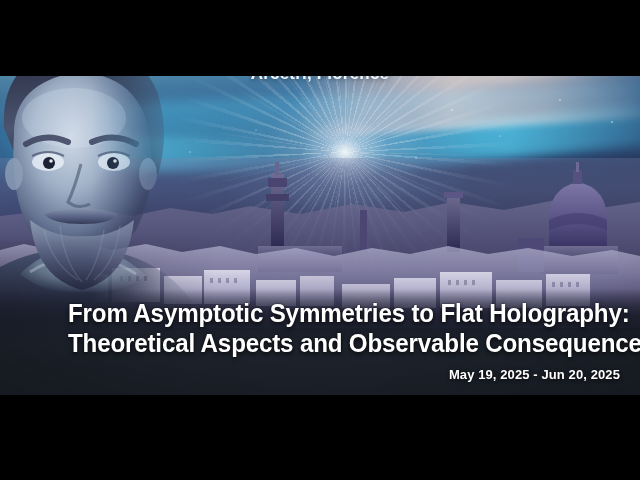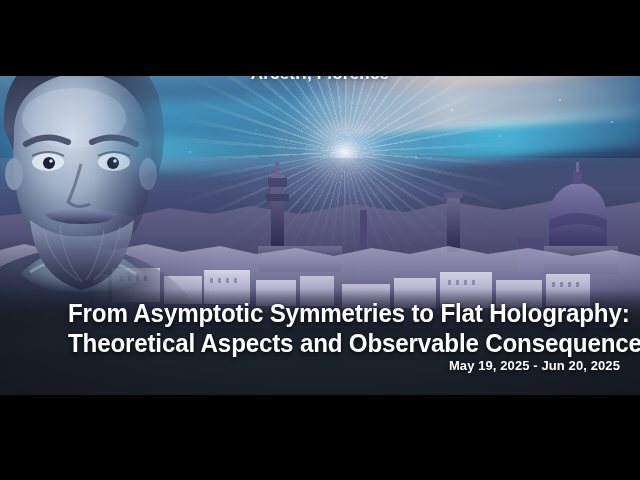--- a/index.html
+++ b/index.html
@@ -276,20 +276,21 @@
     letter-spacing: -0.2px;
     white-space: nowrap;
     text-shadow: 0 2px 6px rgba(0,0,0,0.75), 0 0 2px rgba(0,0,0,0.6);
     transform: scaleX(0.93);
     transform-origin: left center;
   }
   .title-line.l1 { text-align: left;  }
   .title-line.l2 { text-align: left;  }
 
   #conference-dates {
+    margin-top: 9px;
     text-align: right;
     color: #ffffff;
     font-family: "Liberation Sans Narrow", "Liberation Sans", sans-serif;
     font-weight: 700;
     font-size: 13px;
     letter-spacing: 0.1px;
     text-shadow: 0 1px 4px rgba(0,0,0,0.8);
     padding-right: 2px;
   }
 </style>

